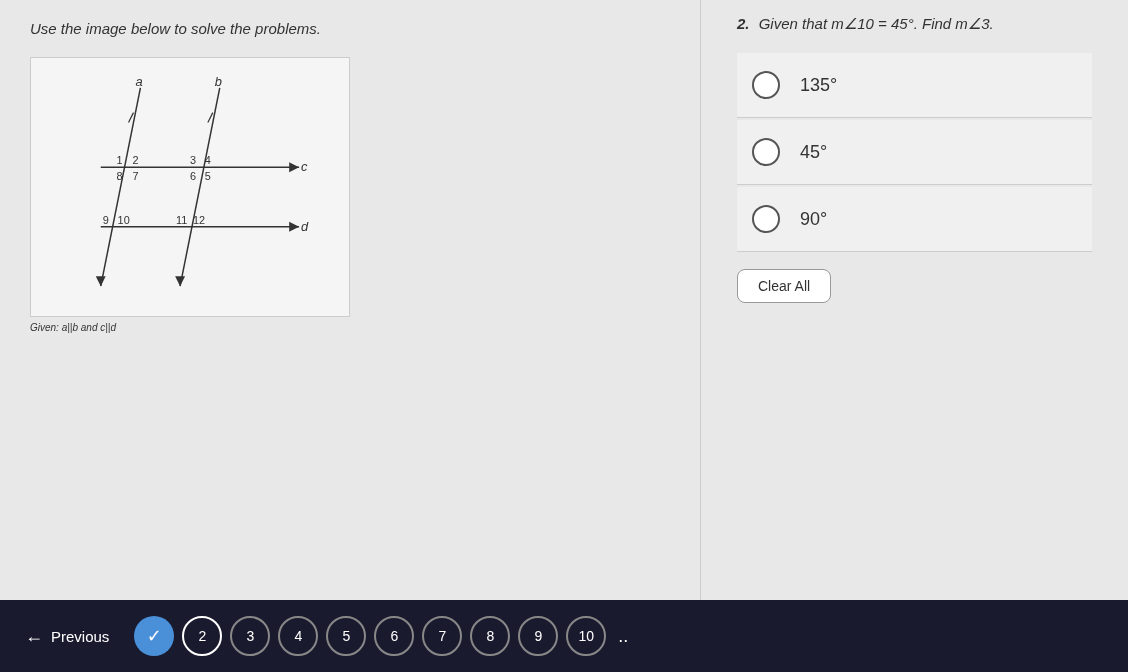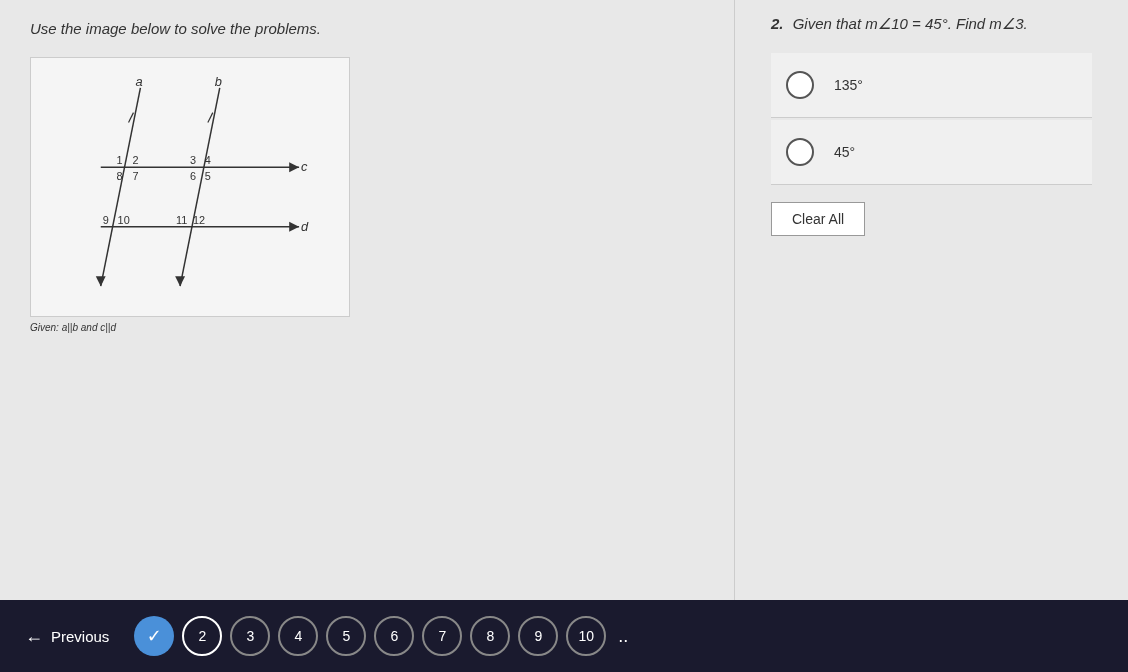--- a/index.html
+++ b/index.html
@@ -10,21 +10,20 @@
       font-family: Arial, sans-serif;
       overflow: hidden;
       position: relative;
     }
 
     .main-content {
       display: flex;
       width: 100%;
       height: 600px;
       background: #e8e8e8;
-      gap: 34px;
     }
 
     .left-panel {
       width: 700px;
       padding: 20px 30px;
       background: #e8e8e8;
     }
 
     .instruction-text {
       font-size: 15px;
@@ -88,30 +87,30 @@
       width: 28px;
       height: 28px;
       border-radius: 50%;
       border: 2px solid #555;
       background: white;
       margin-right: 20px;
       flex-shrink: 0;
     }
 
     .option-label {
-      font-size: 14px;
+      font-size: 18px;
       color: #333;
     }
 
     .clear-all-btn {
       margin-top: 15px;
       padding: 8px 20px;
       background: white;
       border: 1px solid #999;
-      border-radius: 0;
+      border-radius: 8px;
       cursor: pointer;
       font-size: 14px;
       color: #333;
     }
 
     .bottom-bar {
       position: absolute;
       bottom: 0;
       left: 0;
       right: 0;
@@ -247,20 +246,24 @@
       <div class="radio-circle"></div>
       <span class="option-label">135°</span>
     </div>
 
 
     <div class="answer-option">
       <div class="radio-circle"></div>
       <span class="option-label">45°</span>
     </div>
 
+    <div class="answer-option">
+      <div class="radio-circle"></div>
+      <span class="option-label">90°</span>
+    </div>
 
     <button class="clear-all-btn">Clear All</button>
   </div>
 </div>
 
 <div class="bottom-bar">
   <button class="prev-btn">
     <span class="prev-icon">←</span>
     <span>Previous</span>
   </button>

